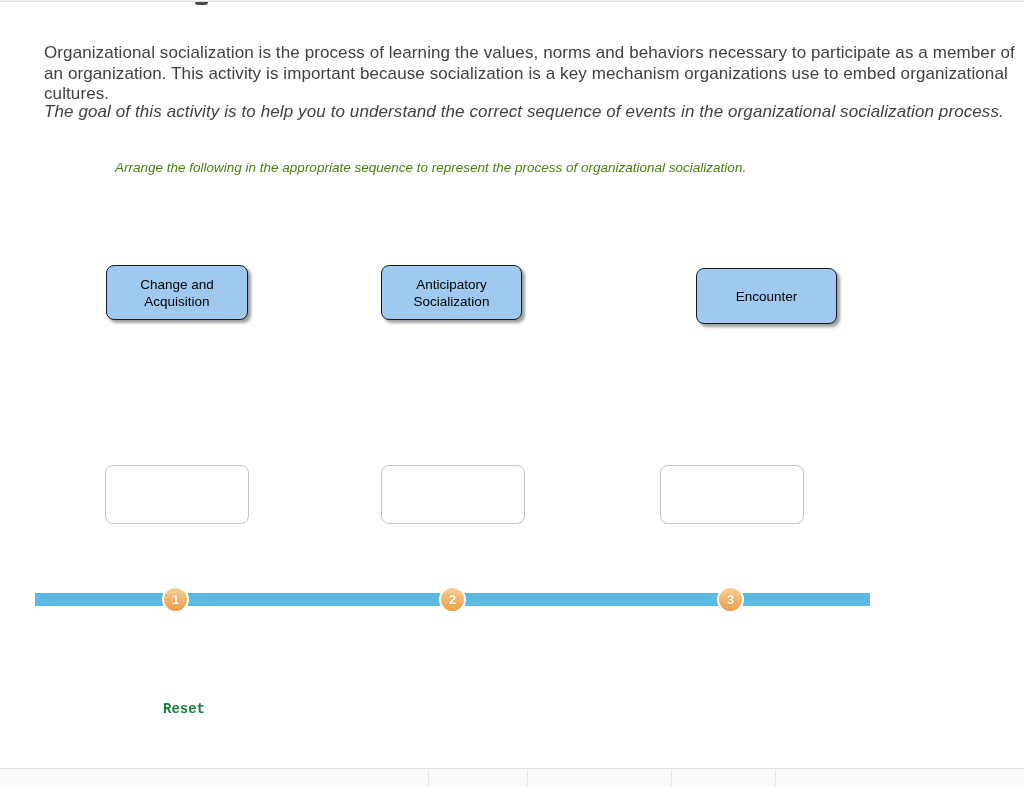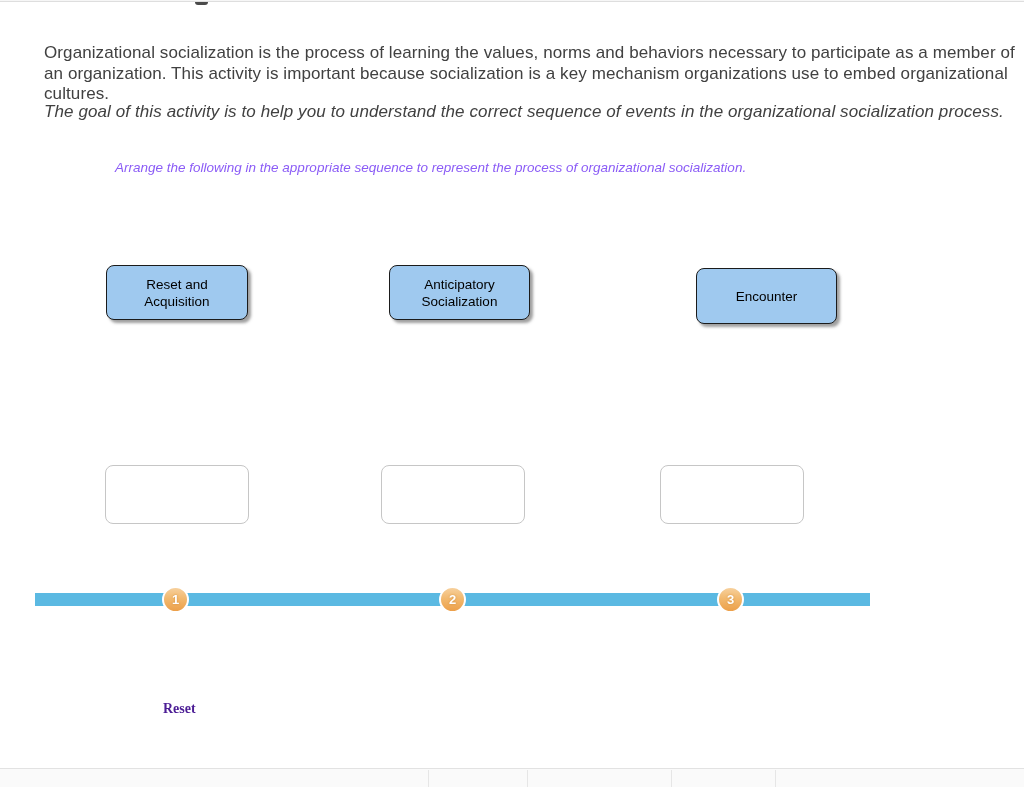--- a/index.html
+++ b/index.html
@@ -34,21 +34,21 @@
   
   .instruction {
     position: absolute;
     left: 115px;
     top: 158px;
     width: 672px;
     margin: 0;
     font-style: italic;
     font-size: 13.5px;
     line-height: 19px;
-    color: #8b5cf6;
+    color: #4d7c0f;
   }
 
   
   .card {
     position: absolute;
     box-sizing: border-box;
     background: #9fc9ef;
     border: 1.5px solid #1b1b1b;
     border-radius: 8px;
     box-shadow: 3px 3px 3px rgba(95,95,95,0.6);
@@ -56,21 +56,21 @@
     align-items: center;
     justify-content: center;
     text-align: center;
     font-size: 13.5px;
     line-height: 17px;
     color: #000000;
     cursor: grab;
     padding: 4px 14px;
   }
   .card1 { left: 106px; top: 265px; width: 142px; height: 55px; }
-  .card2 { left: 381px; top: 265px; width: 141px; height: 55px; margin-left: 8px; }
+  .card2 { left: 381px; top: 265px; width: 141px; height: 55px; }
   .card3 { left: 662px; top: 268px; width: 141px; height: 56px; margin-left: 34px; }
 
   
   .zone {
     position: absolute;
     box-sizing: border-box;
     width: 144px;
     height: 59px;
     background: #ffffff;
     border: 1px solid #c6c6c6;
@@ -111,24 +111,24 @@
   .marker3 { left: 717px; }
 
   
   .reset {
     position: absolute;
     left: 163px;
     top: 701px;
     background: none;
     border: none;
     padding: 0;
-    font-family: Liberation Serif, serif;
+    font-family: Liberation Mono, monospace;
     font-size: 14px;
     font-weight: bold;
-    color: #4c1d95;
+    color: #15803d;
     cursor: pointer;
   }
 
   
   .footer-hairline { position: absolute; left: 0; top: 768px; width: 1024px; height: 1px; background: #e2e2e2; }
   .footer-area { position: absolute; left: 0; top: 769px; width: 1024px; height: 18px; background: #fafafa; }
   .footer-sep { position: absolute; top: 770px; width: 1px; height: 17px; background: #e6e6e6; }
   .sep1 { left: 428px; }
   .sep2 { left: 527px; }
   .sep3 { left: 671px; }
@@ -142,21 +142,21 @@
   <div class="top-strip"></div>
   <div class="top-hairline"></div>
   <div class="top-dash"></div>
 
   <p class="intro p1">Organizational socialization is the process of learning the values, norms and behaviors necessary to participate as a member of an organization. This activity is important because socialization is a key mechanism organizations use to embed organizational cultures.</p>
   <p class="intro p2">The goal of this activity is to help you to understand the correct sequence of events in the organizational socialization process.</p>
 
   <p class="instruction">Arrange the following in the appropriate sequence to represent the process of organizational socialization.</p>
 
   <div class="card card1">
-    <span>Reset and Acquisition</span>
+    <span>Change and Acquisition</span>
   </div>
   <div class="card card2">
     <span>Anticipatory Socialization</span>
   </div>
   <div class="card card3">
     <span>Encounter</span>
   </div>
 
   <div class="zone zone1"></div>
   <div class="zone zone2"></div>

